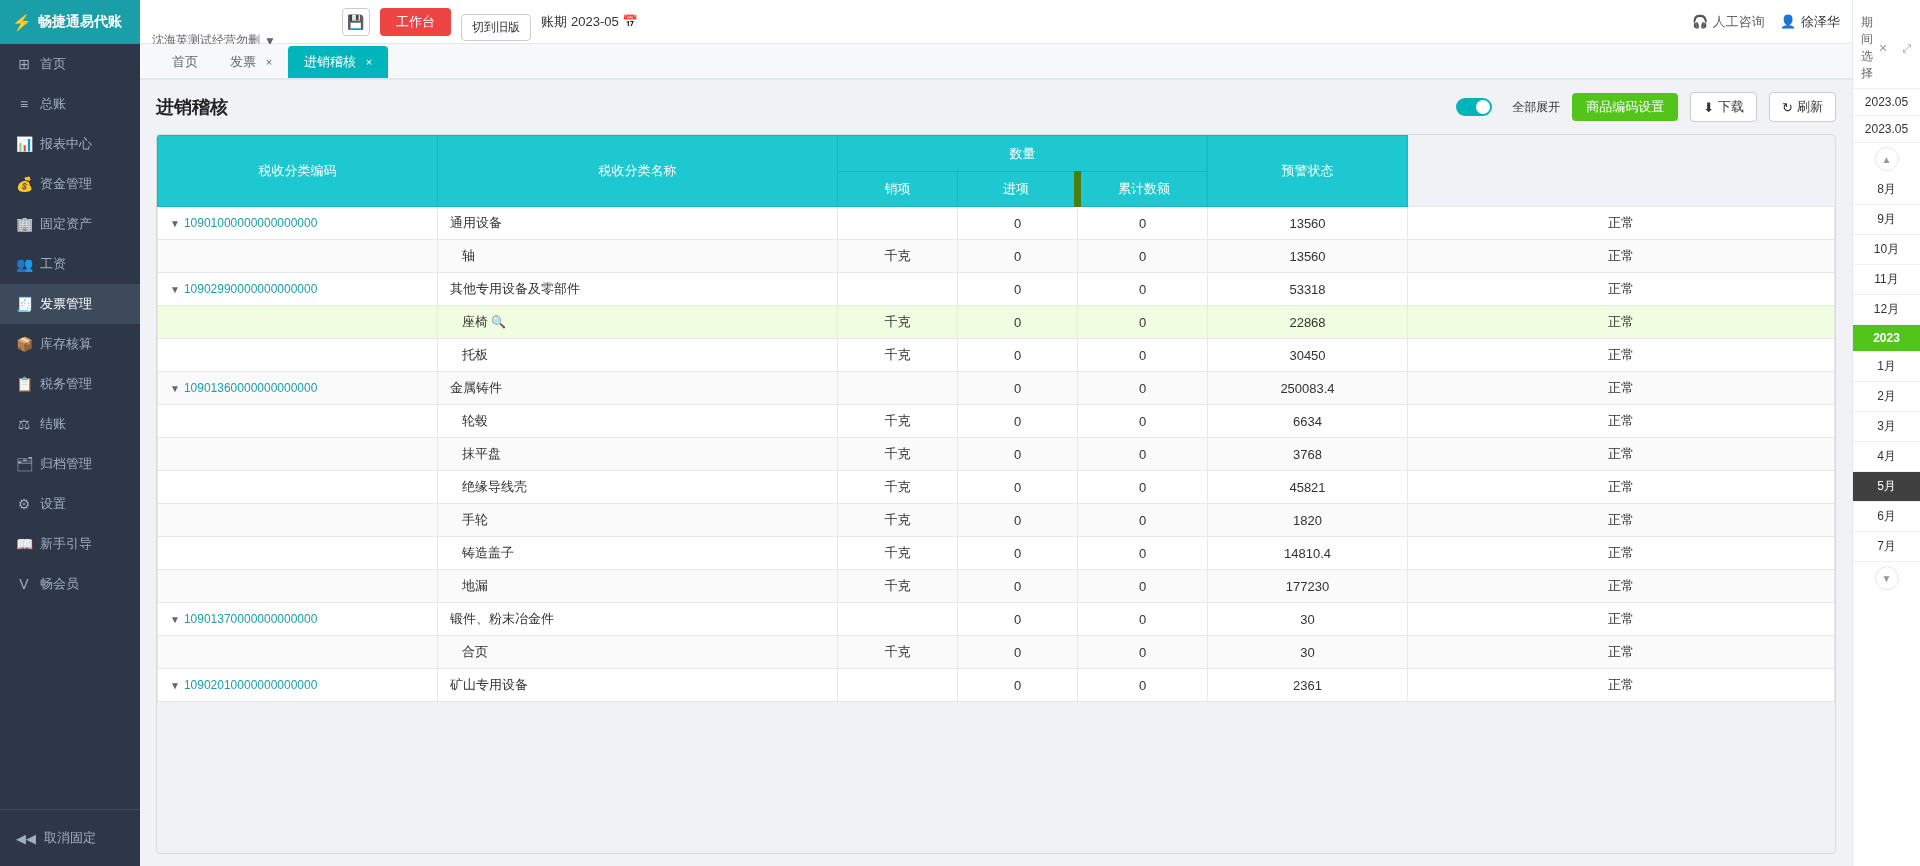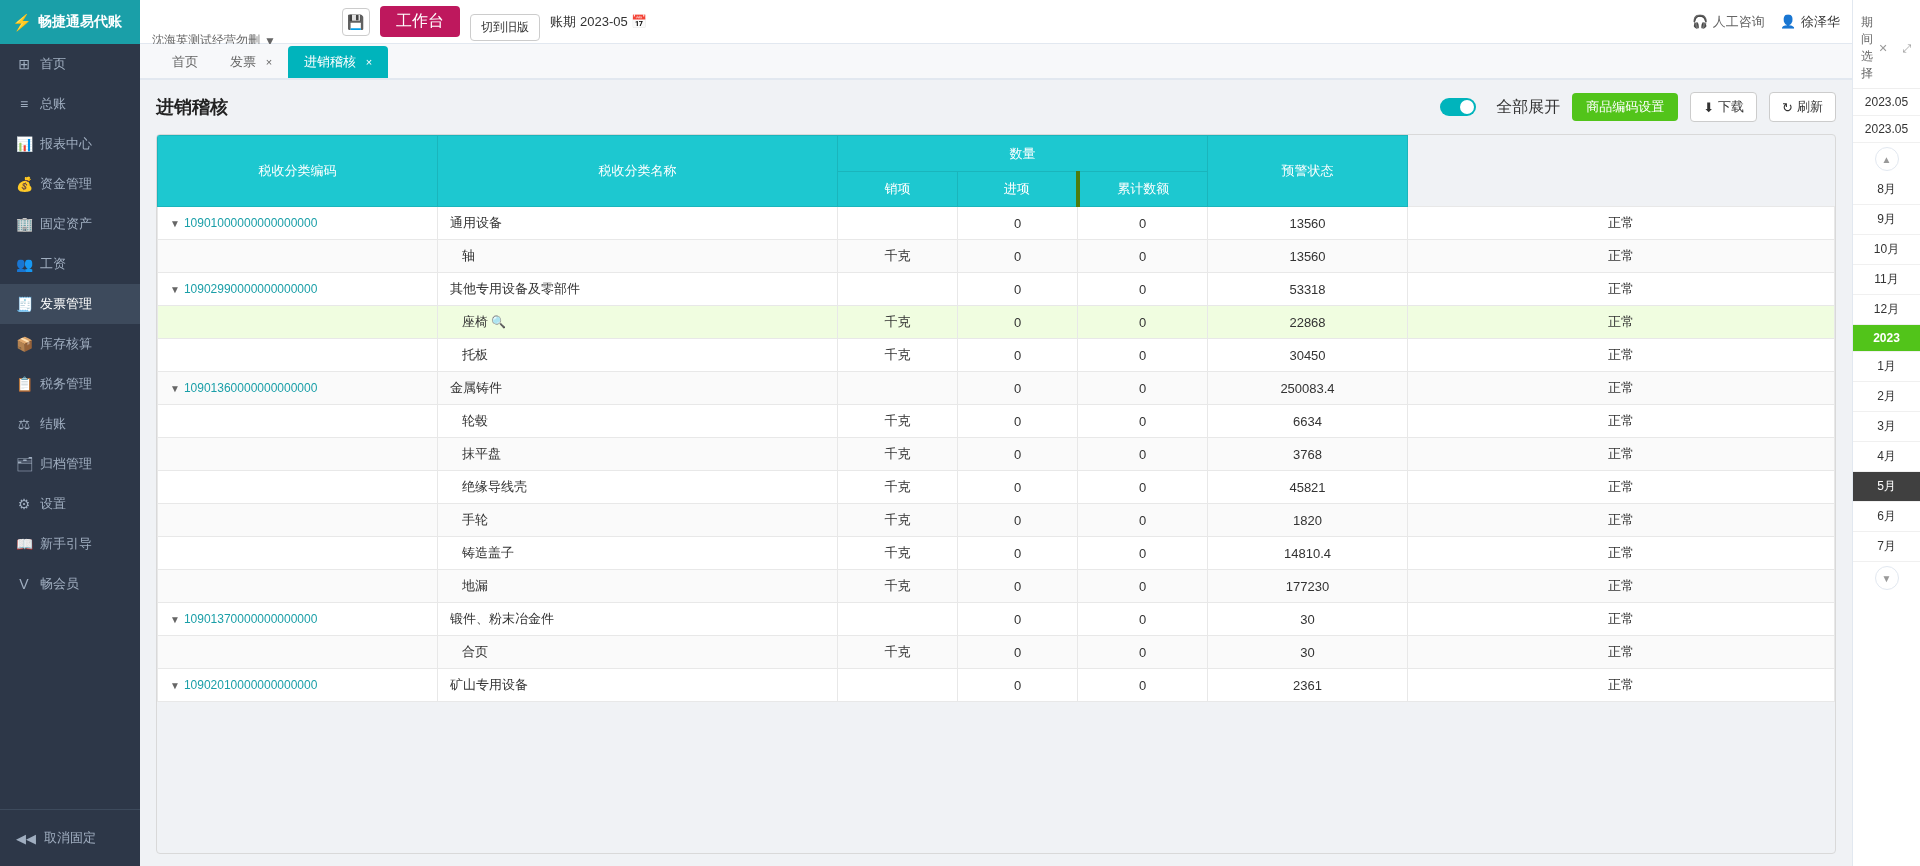--- a/index.html
+++ b/index.html
@@ -85,26 +85,26 @@
     .topbar-company span { color: #666; font-size: 12px; margin-top: 38px; }
     .topbar-dropdown { color: #00b4bc; cursor: pointer; font-size: 12px; }
     .topbar-save-btn {
       width: 28px; height: 28px;
       border: 1px solid #ccc;
       border-radius: 4px;
       display: flex; align-items: center; justify-content: center;
       cursor: pointer; font-size: 14px; color: #666;
     }
     .topbar-workbench {
-      background: #be185d;
+      background: #ef4444;
       color: white;
       padding: 5px 16px;
       border-radius: 4px;
       cursor: pointer;
-      font-size: 16px;
+      font-size: 13px;
     }
     .topbar-switch {
       border: 1px solid #ccc;
       padding: 4px 10px;
       border-radius: 4px;
       cursor: pointer;
       font-size: 12px;
       color: #333;
       margin-top: 12px;
     }
@@ -176,21 +176,21 @@
     }
     .page-actions {
       display: flex;
       align-items: center;
       gap: 12px;
     }
     .toggle-switch {
       display: flex;
       align-items: center;
       gap: 20px;
-      font-size: 16px;
+      font-size: 12px;
       color: #333;
     }
     .switch-track {
       width: 36px; height: 18px;
       background: #00b4bc;
       border-radius: 9px;
       position: relative;
       cursor: pointer;
     }
     .switch-thumb {
@@ -464,21 +464,21 @@
       <table>
         <thead>
           <tr>
             <th rowspan="2" style="width:280px; border-right: 1px solid #1ab5bc;">税收分类编码</th>
             <th rowspan="2" style="width:400px; border-right: 1px solid #1ab5bc;">税收分类名称</th>
             <th colspan="3" style="border-right: 1px solid #1ab5bc;">数量</th>
             <th rowspan="2" style="width:200px;">预警状态</th>
           </tr>
           <tr>
             <th style="width:120px; border-right: 1px solid #1ab5bc;">销项</th>
-            <th style="width:120px; border-right: 4px solid #4d7c0f;">进项</th>
+            <th style="width:120px; border-right: 7px solid #4d7c0f;">进项</th>
             <th style="width:130px; border-right: 1px solid #1ab5bc;">累计数额</th>
           </tr>
         </thead>
         <tbody id="table-body">
         <tr>
       <td class="code-cell">
         <span class="expand-icon">▼</span>10901000000000000000
       </td>
       <td>通用设备</td>
       <td></td>

